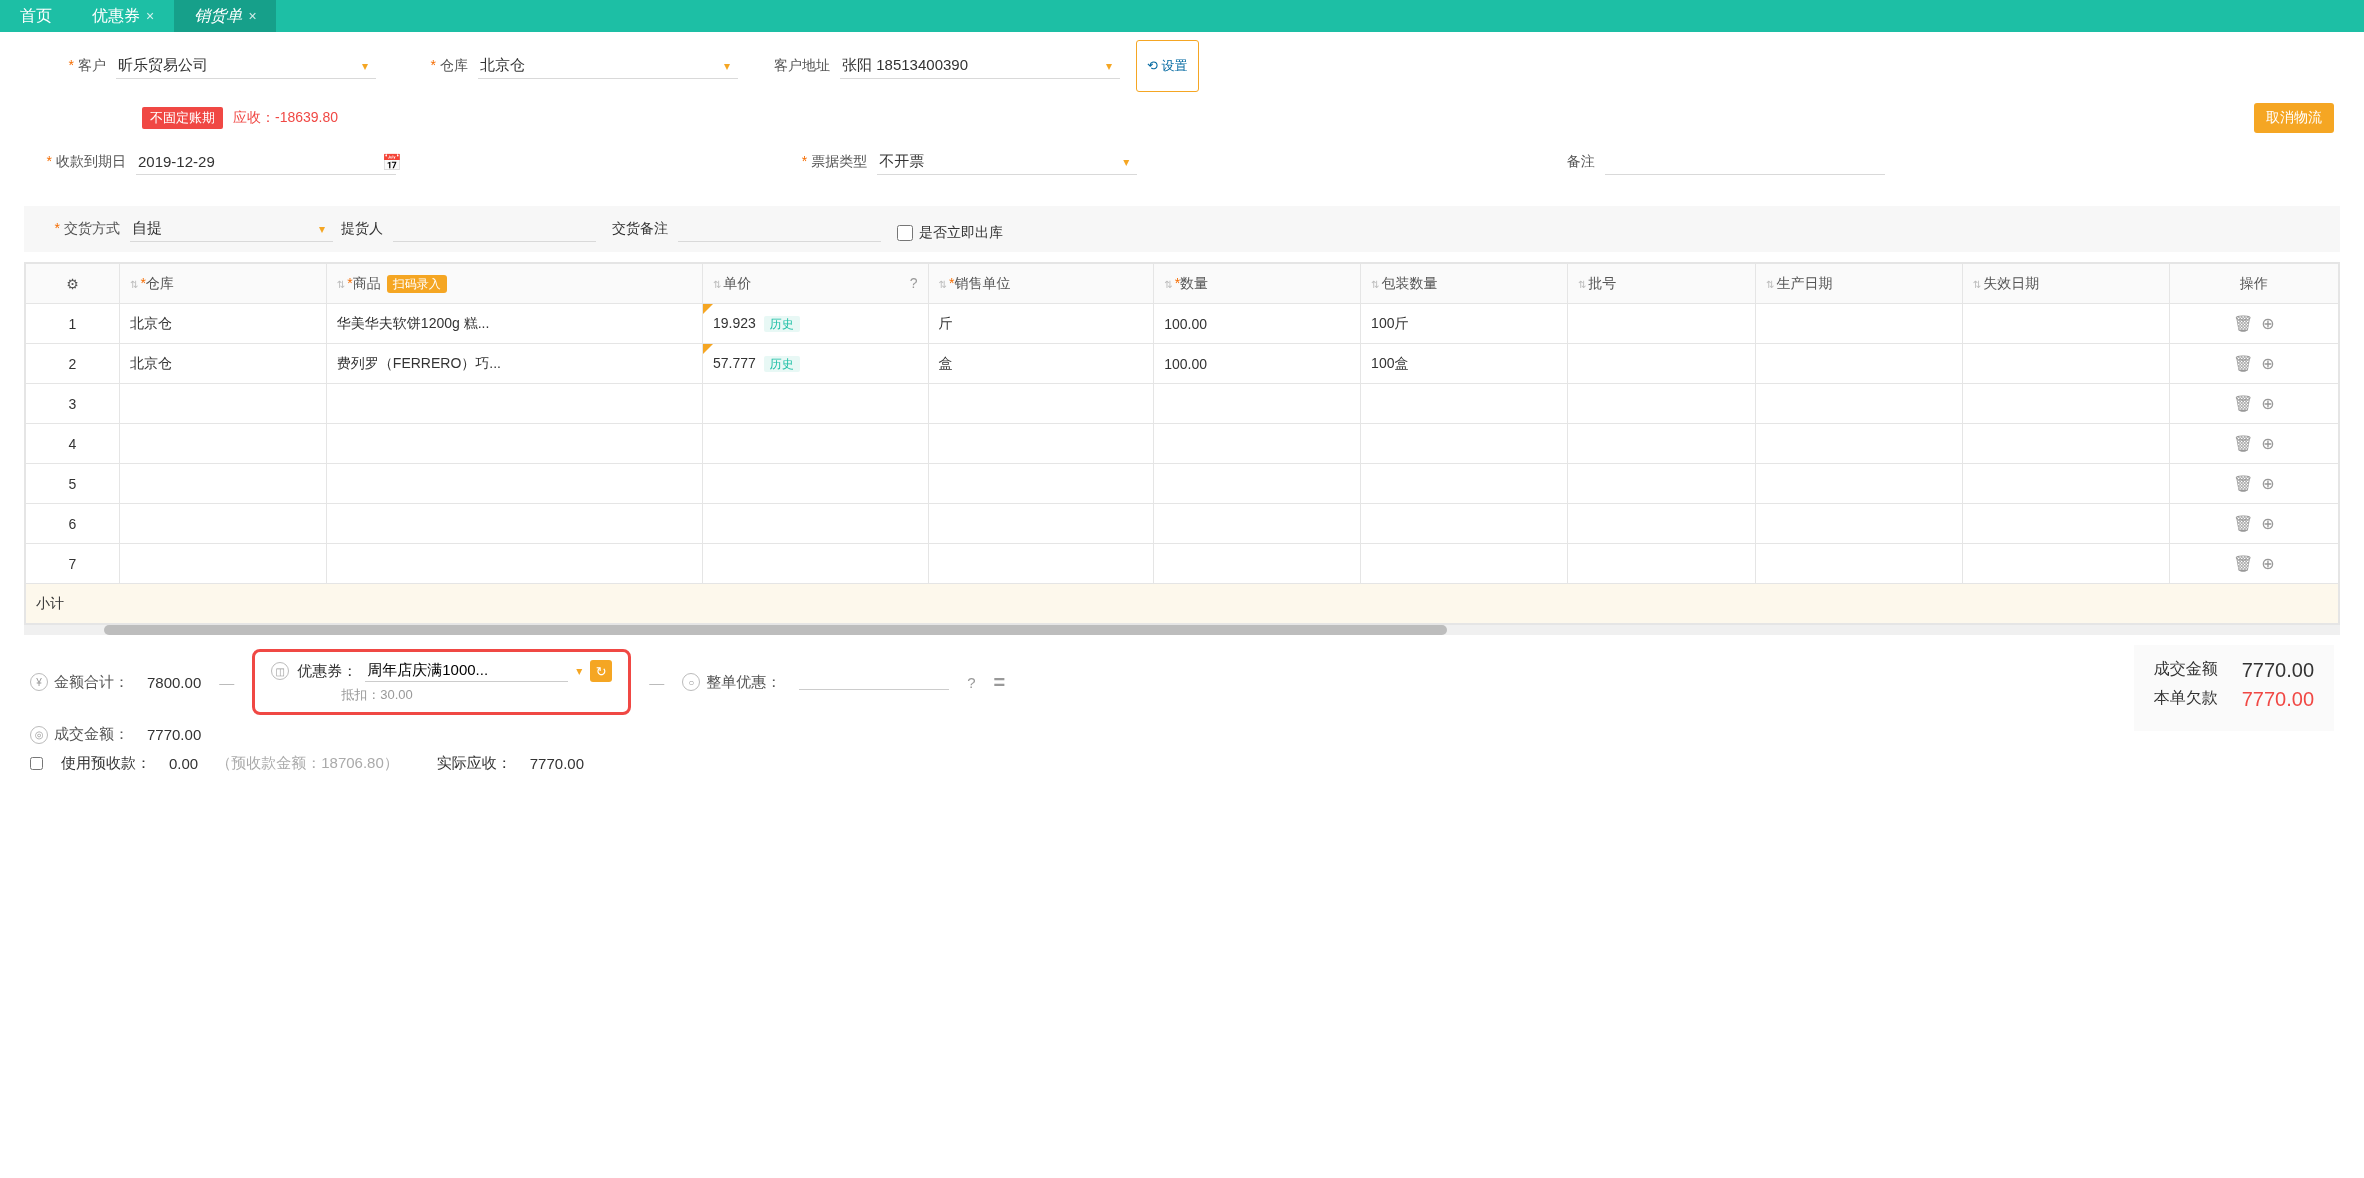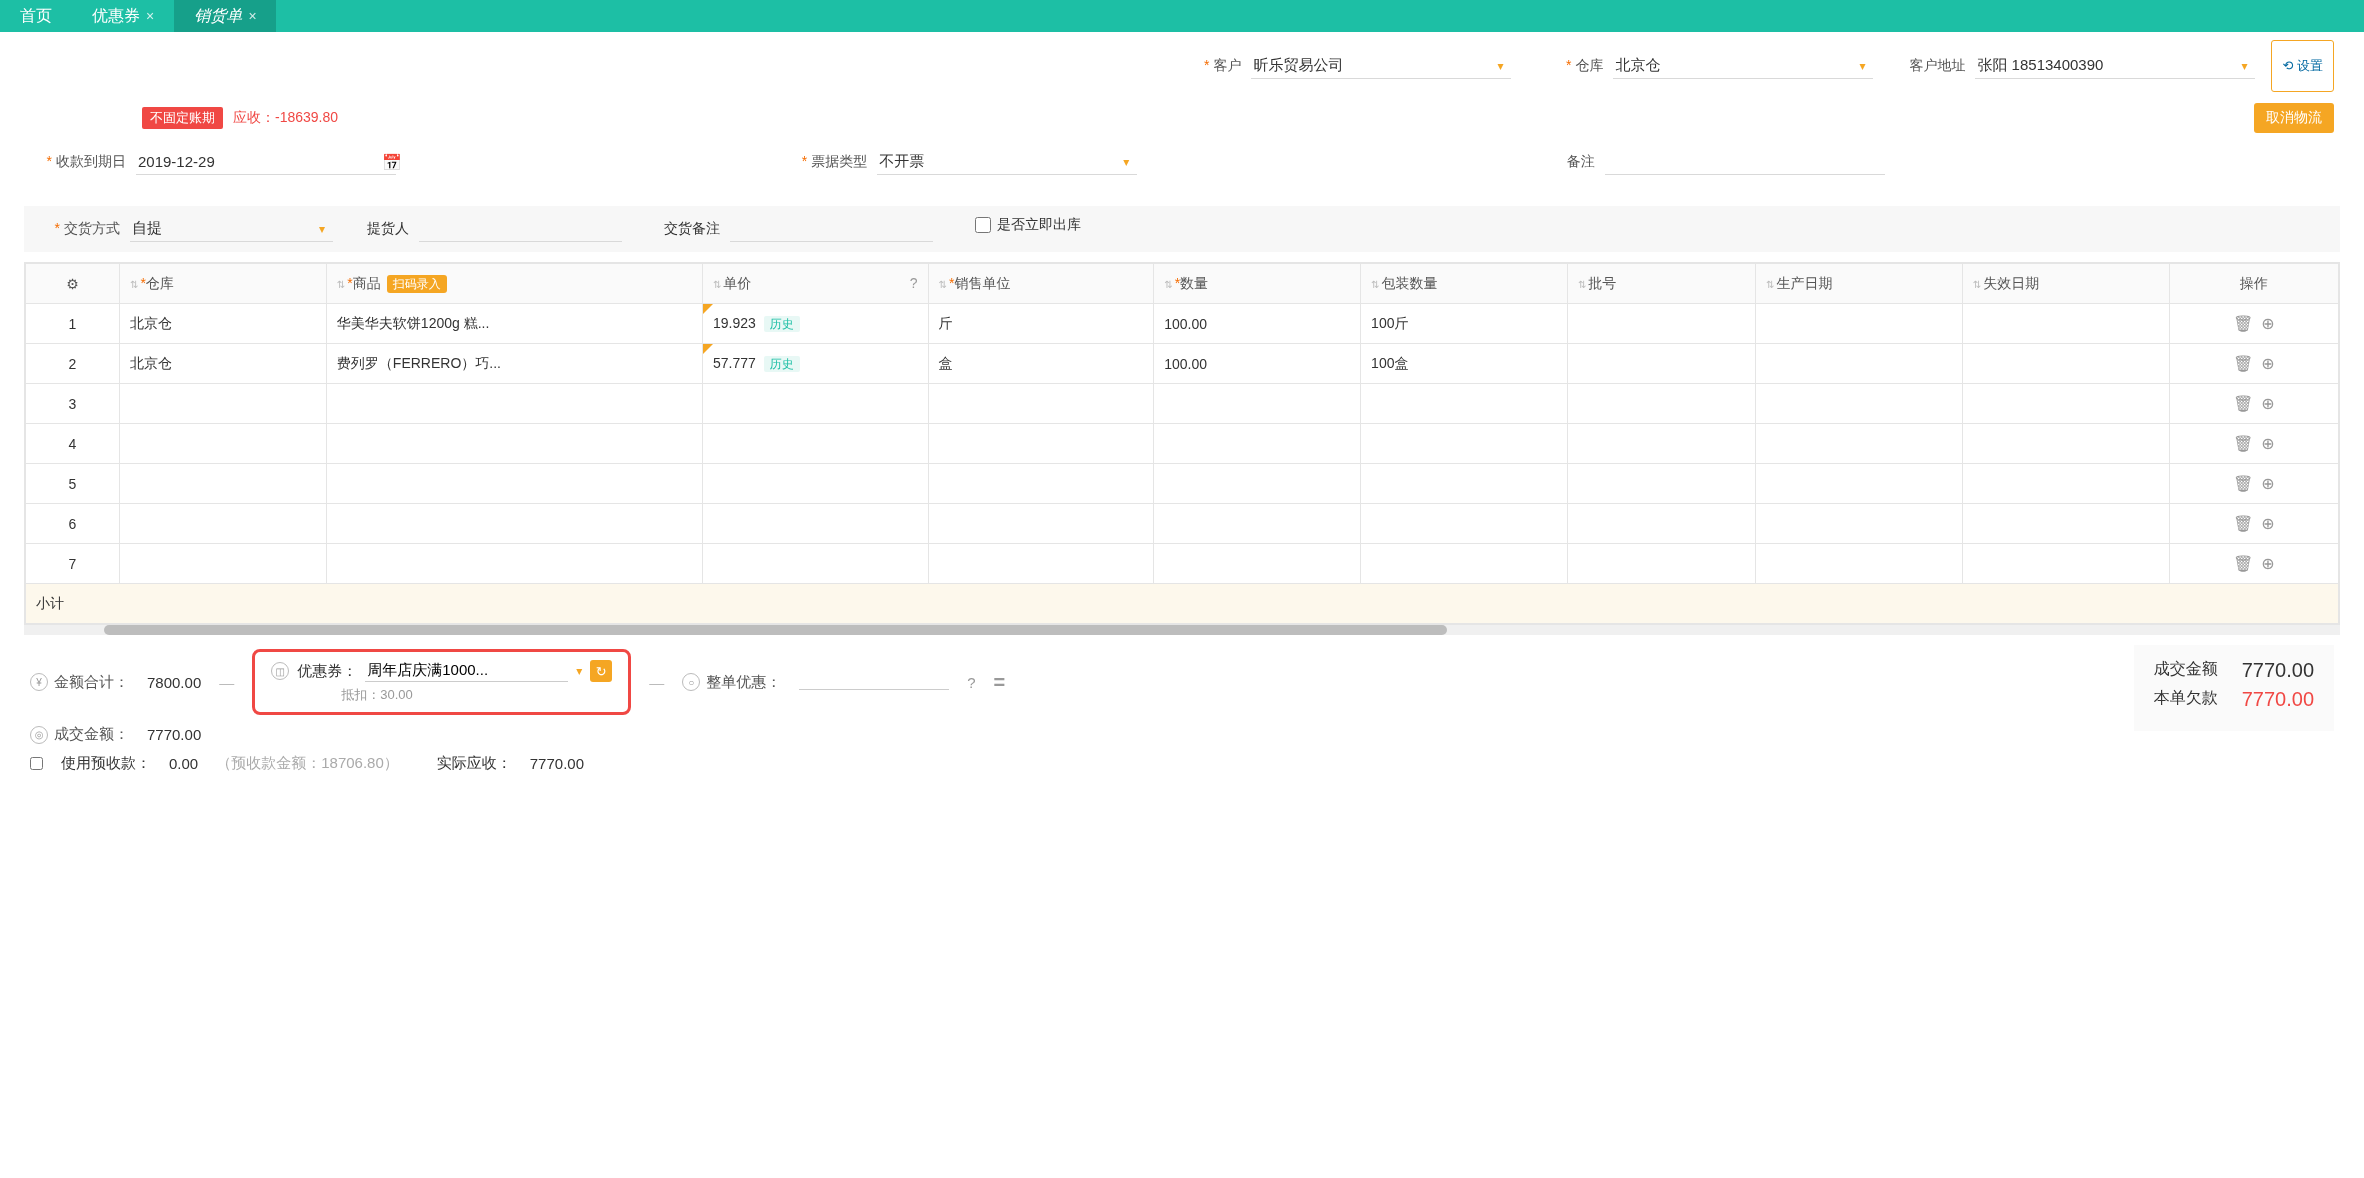--- a/index.html
+++ b/index.html
@@ -19,21 +19,21 @@
 .form-input.wide { min-width: 280px; }
 .dropdown-caret { color: #f5a623; font-size: 12px; margin-left: -24px; pointer-events: none; }
 .calendar-icon { color: #f5a623; font-size: 16px; margin-left: -24px; }
 
 .badge-red { background: #f04844; color: #fff; padding: 2px 8px; font-size: 13px; border-radius: 2px; }
 .receivable { color: #f04844; font-size: 14px; }
 
 .btn-cancel { background: #f5a623; color: #fff; border: none; padding: 6px 12px; border-radius: 3px; font-size: 14px; cursor: pointer; }
 .btn-top { border: 1px solid #f5a623; color: #0369a1; background: #fff; padding: 16px 10px; border-radius: 3px; font-size: 13px; }
 
-.delivery-bar { background: #f7f7f7; display: flex; align-items: flex-start; padding: 10px 20px; gap: 42px; margin: 8px 24px 10px 24px; }
+.delivery-bar { background: #f7f7f7; display: flex; align-items: flex-end; padding: 10px 20px; gap: 16px; margin: 8px 24px 10px 24px; }
 .delivery-bar .form-input { min-width: 180px; }
 .checkbox-wrap { display: flex; align-items: center; gap: 6px; }
 .checkbox-wrap input { width: 16px; height: 16px; }
 
 .table-wrap { margin: 0 24px; border: 1px solid #e5e5e5; }
 table { width: 100%; border-collapse: collapse; table-layout: fixed; }
 th, td { border: 1px solid #e5e5e5; padding: 8px 10px; text-align: left; font-size: 14px; height: 40px; overflow: hidden; text-overflow: ellipsis; white-space: nowrap; }
 th { background: #fafafa; font-weight: normal; color: #555; position: relative; }
 .col-idx { width: 50px; text-align: center; }
 .sort-icon { color: #bbb; font-size: 10px; display: inline-block; margin-right: 2px; }
@@ -81,21 +81,21 @@
       <span>优惠券</span>
       <span class="tab-close">×</span>
     </div>
   <div class="tab active">
       <span>销货单</span>
       <span class="tab-close">×</span>
     </div>
 </div>
 
 <div class="form-area">
-  <div class="form-row" style="justify-content: flex-end;">
+  <div class="form-row" style="justify-content: flex-start;">
     <div class="form-group">
       <span class="form-label"><span class="req">*</span><span>客户</span></span>
       <input class="form-input" value="昕乐贸易公司" style="">
       <span class="dropdown-caret">▾</span>
     </div>
     <div class="form-group">
       <span class="form-label"><span class="req">*</span><span>仓库</span></span>
       <input class="form-input" value="北京仓" style="">
       <span class="dropdown-caret">▾</span>
     </div>

